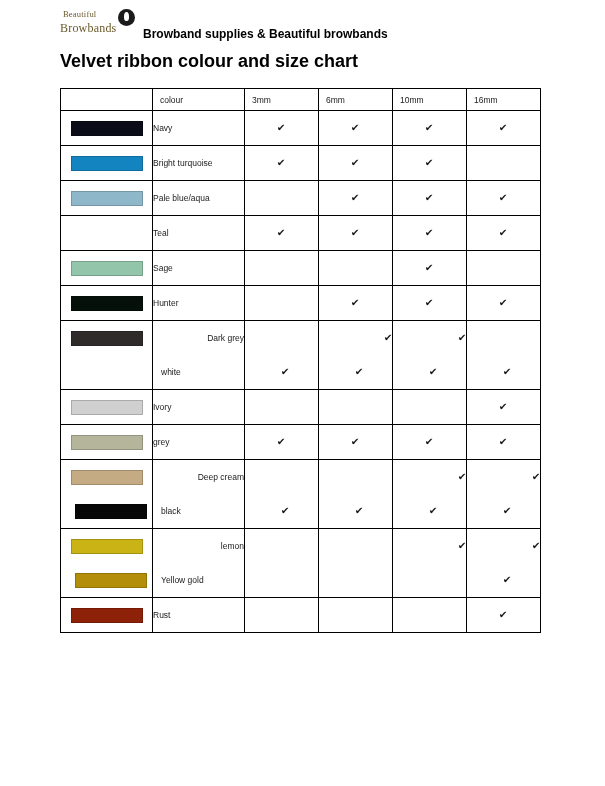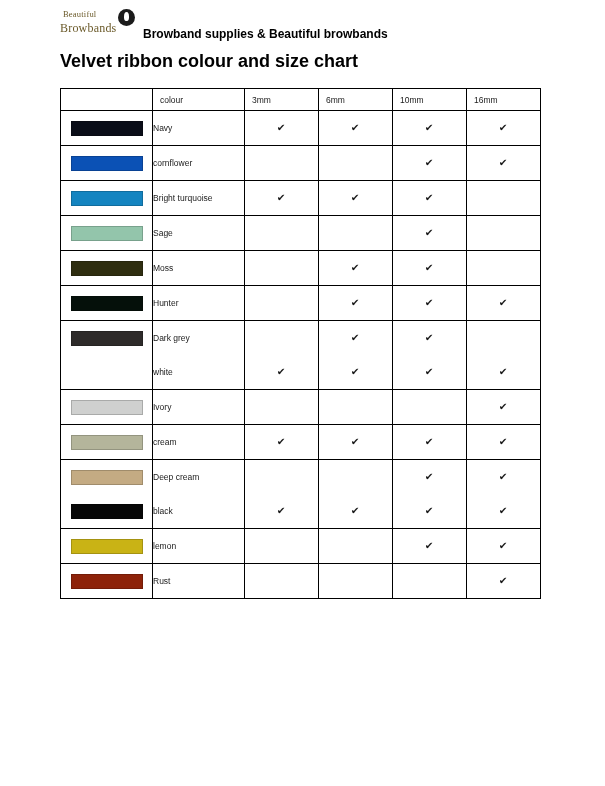--- a/index.html
+++ b/index.html
@@ -152,22 +152,22 @@
     color: #111111;
   }
   .tick {
     display: inline-block;
     line-height: 1;
     font-size: 10px;
     transform: scaleX(1.05);
   }
 
   
-  tr.pair-top > td { border-bottom: none; }
-  tr.pair-bottom > td { border-top: none; }
+  tr.pair-top > td { border-bottom: none; text-align: right; }
+  tr.pair-bottom > td { border-top: none; padding-left: 8px; }
 </style>
 </head>
 <body>
 
 <div class="page">
 
   <div class="header">
     <div class="logo">
       <span class="logo-text logo-line1">Beautiful</span>
       <span class="logo-text logo-line2">Browbands</span>
@@ -203,60 +203,60 @@
               <div class="swatch" style="background: rgb(10, 13, 24);"></div>
             </td>
             <td class="name-cell">Navy</td>
             <td class="tick-cell"><span class="tick">✔</span></td>
             <td class="tick-cell"><span class="tick">✔</span></td>
             <td class="tick-cell"><span class="tick">✔</span></td>
             <td class="tick-cell"><span class="tick">✔</span></td>
           </tr>
           <tr>
             <td class="swatch-cell">
-              <div class="swatch" style="background: rgb(11, 81, 181);"></div>
-            </td>
-            <td class="name-cell">cornflower</td>
-            <td class="tick-cell"></td>
-            <td class="tick-cell"></td>
-            <td class="tick-cell"><span class="tick">✔</span></td>
-            <td class="tick-cell"><span class="tick">✔</span></td>
-          </tr>
-          <tr>
-            <td class="swatch-cell">
               <div class="swatch" style="background: rgb(20, 132, 192);"></div>
             </td>
             <td class="name-cell">Bright turquoise</td>
             <td class="tick-cell"><span class="tick">✔</span></td>
             <td class="tick-cell"><span class="tick">✔</span></td>
             <td class="tick-cell"><span class="tick">✔</span></td>
             <td class="tick-cell"></td>
           </tr>
           <tr>
             <td class="swatch-cell">
+              <div class="swatch" style="background: rgb(143, 183, 202);"></div>
+            </td>
+            <td class="name-cell">Pale blue/aqua</td>
+            <td class="tick-cell"></td>
+            <td class="tick-cell"><span class="tick">✔</span></td>
+            <td class="tick-cell"><span class="tick">✔</span></td>
+            <td class="tick-cell"><span class="tick">✔</span></td>
+          </tr>
+          <tr>
+            <td class="swatch-cell">
+              <div class="swatch empty"></div>
+            </td>
+            <td class="name-cell">Teal</td>
+            <td class="tick-cell"><span class="tick">✔</span></td>
+            <td class="tick-cell"><span class="tick">✔</span></td>
+            <td class="tick-cell"><span class="tick">✔</span></td>
+            <td class="tick-cell"><span class="tick">✔</span></td>
+          </tr>
+          <tr>
+            <td class="swatch-cell">
               <div class="swatch" style="background: rgb(147, 197, 171);"></div>
             </td>
             <td class="name-cell">Sage</td>
             <td class="tick-cell"></td>
             <td class="tick-cell"></td>
             <td class="tick-cell"><span class="tick">✔</span></td>
             <td class="tick-cell"></td>
           </tr>
           <tr>
             <td class="swatch-cell">
-              <div class="swatch" style="background: rgb(47, 46, 16);"></div>
-            </td>
-            <td class="name-cell">Moss</td>
-            <td class="tick-cell"></td>
-            <td class="tick-cell"><span class="tick">✔</span></td>
-            <td class="tick-cell"><span class="tick">✔</span></td>
-            <td class="tick-cell"></td>
-          </tr>
-          <tr>
-            <td class="swatch-cell">
               <div class="swatch" style="background: rgb(5, 16, 10);"></div>
             </td>
             <td class="name-cell">Hunter</td>
             <td class="tick-cell"></td>
             <td class="tick-cell"><span class="tick">✔</span></td>
             <td class="tick-cell"><span class="tick">✔</span></td>
             <td class="tick-cell"><span class="tick">✔</span></td>
           </tr>
           <tr class="pair-top">
             <td class="swatch-cell">
@@ -285,21 +285,21 @@
             <td class="name-cell">Ivory</td>
             <td class="tick-cell"></td>
             <td class="tick-cell"></td>
             <td class="tick-cell"></td>
             <td class="tick-cell"><span class="tick">✔</span></td>
           </tr>
           <tr>
             <td class="swatch-cell">
               <div class="swatch" style="background: rgb(180, 181, 155);"></div>
             </td>
-            <td class="name-cell">cream</td>
+            <td class="name-cell">grey</td>
             <td class="tick-cell"><span class="tick">✔</span></td>
             <td class="tick-cell"><span class="tick">✔</span></td>
             <td class="tick-cell"><span class="tick">✔</span></td>
             <td class="tick-cell"><span class="tick">✔</span></td>
           </tr>
           <tr class="pair-top">
             <td class="swatch-cell">
               <div class="swatch" style="background: rgb(196, 171, 131);"></div>
             </td>
             <td class="name-cell">Deep cream</td>
@@ -319,20 +319,30 @@
             <td class="tick-cell"><span class="tick">✔</span></td>
           </tr>
           <tr class="pair-top">
             <td class="swatch-cell">
               <div class="swatch" style="background: rgb(201, 179, 21);"></div>
             </td>
             <td class="name-cell">lemon</td>
             <td class="tick-cell"></td>
             <td class="tick-cell"></td>
             <td class="tick-cell"><span class="tick">✔</span></td>
+            <td class="tick-cell"><span class="tick">✔</span></td>
+          </tr>
+          <tr class="pair-bottom">
+            <td class="swatch-cell">
+              <div class="swatch" style="background: rgb(179, 142, 8);"></div>
+            </td>
+            <td class="name-cell">Yellow gold</td>
+            <td class="tick-cell"></td>
+            <td class="tick-cell"></td>
+            <td class="tick-cell"></td>
             <td class="tick-cell"><span class="tick">✔</span></td>
           </tr>
           <tr>
             <td class="swatch-cell">
               <div class="swatch" style="background: rgb(141, 34, 9);"></div>
             </td>
             <td class="name-cell">Rust</td>
             <td class="tick-cell"></td>
             <td class="tick-cell"></td>
             <td class="tick-cell"></td>

